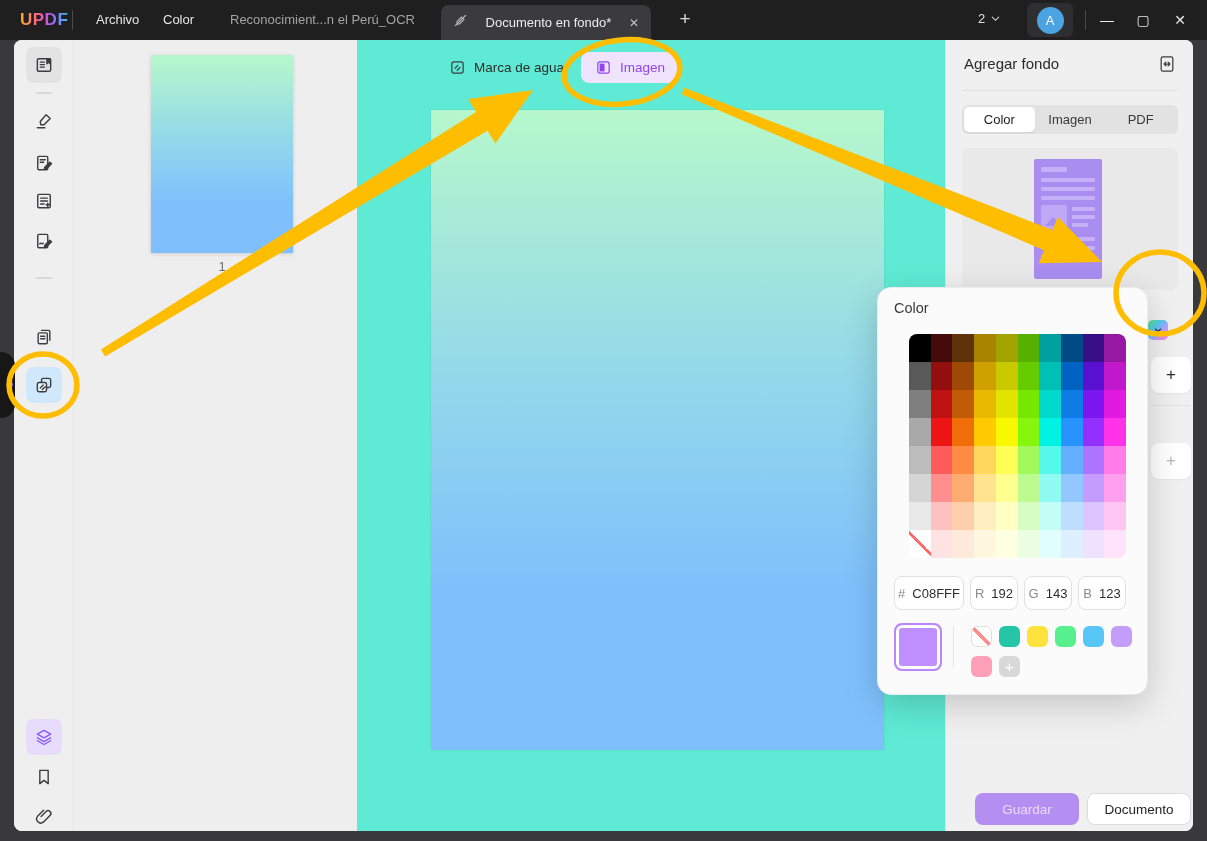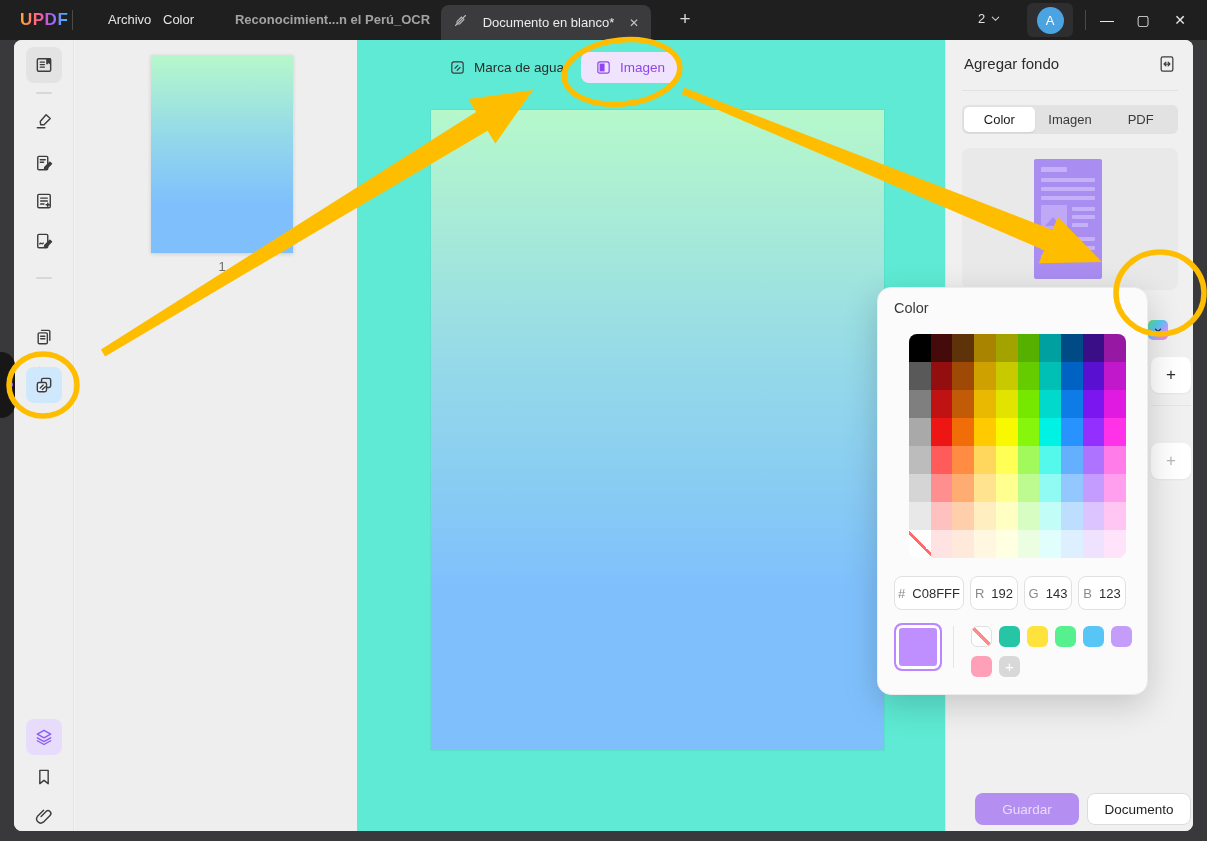--- a/index.html
+++ b/index.html
@@ -8,21 +8,21 @@
   #app { position:relative; width:1207px; height:841px; }
 
   
   .titlebar { position:absolute; left:0; top:0; width:1207px; height:40px; background:#1f1f20;padding-left:40px; }
   .logo { position:absolute; left:20px; top:10px; font-size:17px; font-weight:bold; letter-spacing:.5px;
           background:linear-gradient(90deg,#ffaf24,#ff5d8f 38%,#a85cff 66%,#35c2ff);
           -webkit-background-clip:text; background-clip:text; color:transparent; }
   .menu-item { position:absolute; top:12px; font-size:13px; color:#e6e6e6; cursor:default; }
   .tb-sep { position:absolute; top:10px; width:1px; height:20px; background:#4a4a4a; }
   .tab-inactive { position:absolute; left:230px; top:0; width:205px; height:40px; line-height:40px;
-                  font-size:13px; color:#a3a3a3; text-align:center; white-space:nowrap; overflow:hidden;font-weight:bold; }
+                  font-size:13px; color:#a3a3a3; text-align:left; white-space:nowrap; overflow:hidden; }
   .tab-active { position:absolute; left:441px; top:5px; width:210px; height:35px; background:#3b3b3d;
                 border-radius:8px 8px 0 0; display:flex; align-items:center; padding:0 12px; gap:8px; }
   .tab-active .tab-label { font-size:13px; color:#ececec; flex:1; text-align:center; white-space:nowrap; }
   .tab-close { color:#c4c4c4; font-size:12px; }
   .new-tab { position:absolute; left:672px; top:6px; width:26px; height:26px; color:#d8d8d8; font-size:19px;
              text-align:center; line-height:26px; }
   .zoom-indicator { position:absolute; left:978px; top:11px; color:#e2e2e2; font-size:13px; display:flex; align-items:center; gap:5px; }
   .avatar-wrap { position:absolute; left:1027px; top:3px; width:46px; height:34px; background:#2e2e30; border-radius:6px;
                  display:flex; align-items:center; justify-content:center; }
   .avatar { width:27px; height:27px; border-radius:50%; background:#4ba3e2; color:#fff; font-size:13px;
@@ -113,31 +113,31 @@
   .overlay { position:absolute; left:0; top:0; width:1207px; height:841px; z-index:100; pointer-events:none; }
 </style>
 </head>
 <body>
 
 <div id="app">
 
   <div class="titlebar">
     <div class="logo">UPDF</div>
     <div class="tb-sep" style="left:72px"></div>
-    <div class="menu-item" style="left:108px">Archivo</div>
+    <div class="menu-item" style="left:96px">Archivo</div>
     <div class="menu-item" style="left:163px">Color</div>
     <div class="tab-inactive">Reconocimient...n el Perú_OCR</div>
     <div class="tab-active">
       <span>
         <svg width="15" height="15" viewBox="0 0 24 24" fill="none" stroke="#b9b9b9" stroke-width="1.8" stroke-linecap="round">
           <path d="M13.5 6.5l4 4-7 7H6.5v-4z"></path>
             <path d="M4 20L20 4"></path>
         </svg>
       </span>
-      <span class="tab-label">Documento en blanco*</span>
+      <span class="tab-label">Documento en fondo*</span>
       <span class="tab-close">✕</span>
     </div>
     <div class="new-tab">+</div>
     <div class="zoom-indicator">
       <span>2</span>
       <svg width="11" height="11" viewBox="0 0 24 24" fill="none" stroke="#cfcfcf" stroke-width="2.4" stroke-linecap="round">
           <path d="M5 9l7 7 7-7"></path>
         </svg>
     </div>
     <div class="avatar-wrap">

